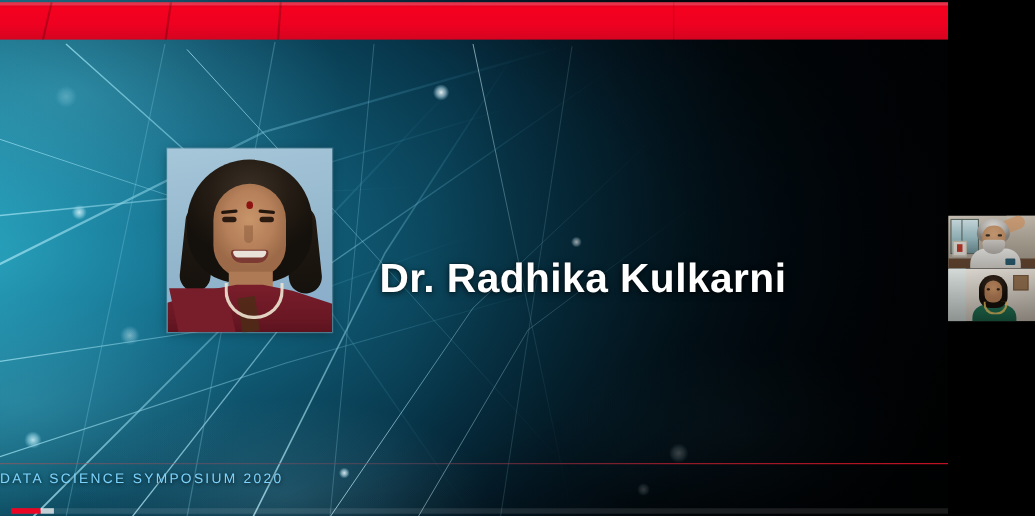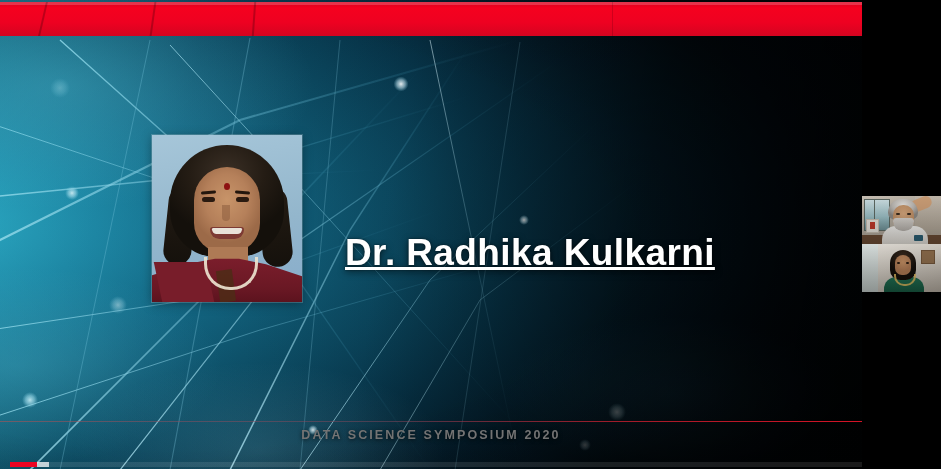--- a/index.html
+++ b/index.html
@@ -62,30 +62,30 @@
     background:linear-gradient(180deg,#7c1e2c 0%,#6a1824 70%,#5c131e 100%);
     clip-path:polygon(0% 42%, 26% 16%, 42% 6%, 58% 6%, 76% 18%, 100% 44%, 100% 100%, 0% 100%);}
   .ph-shoulderL{position:absolute;left:6px;bottom:0;width:52px;height:40px;background:#781d2a;transform:skewX(12deg);}
   .ph-pearl{position:absolute;left:52px;bottom:12px;width:48px;height:30px;border:3px solid #ece2cf;
     border-top:none;border-radius:0 0 26px 26px;opacity:.92;}
   .ph-strip{position:absolute;left:66px;bottom:0;width:16px;height:32px;background:#4d2b16;transform:rotate(-8deg);opacity:.85;}
 
   
   .speaker{position:absolute;left:345px;top:232px;
     font-size:37px;font-weight:bold;color:#ffffff;letter-spacing:.4px;white-space:nowrap;
-    text-shadow:0 2px 7px rgba(0,0,0,.65), 0 0 2px rgba(0,0,0,.5);text-decoration:underline;}
+    text-shadow:0 2px 7px rgba(0,0,0,.65), 0 0 2px rgba(0,0,0,.5);}
   .talk{position:absolute;left:341px;top:288px;width:455px;
     font-size:25px;line-height:30px;color:#eef6fa;font-weight:400;letter-spacing:.1px;
     text-shadow:0 2px 6px rgba(0,0,0,.6);}
 
   
   .hrule{position:absolute;left:0;top:421px;width:862px;height:1px;
     background:linear-gradient(90deg, rgba(185,80,80,.55) 0%, rgba(150,80,95,.5) 18%, rgba(120,70,90,.55) 45%, rgba(190,30,45,.85) 72%, rgba(225,20,40,.95) 100%);}
-  .footer{position:absolute;left:0;top:428px;width:862px;text-align:center;
-    font-size:12.5px;font-weight:bold;letter-spacing:2.1px;color:#737373;
+  .footer{position:absolute;left:0;top:428px;width:862px;
+    font-size:12.5px;font-weight:normal;letter-spacing:2.1px;color:#7dd3fc;
     text-shadow:0 1px 4px rgba(0,0,0,.75);}
 
   
   .progress{position:absolute;left:10px;bottom:2px;width:852px;height:5px;background:rgba(255,255,255,.10);}
   .progress .played{position:absolute;left:0;top:0;height:5px;width:27px;background:#ec0423;}
   .progress .buffered{position:absolute;left:27px;top:0;height:5px;width:12px;background:rgba(235,238,240,.80);}
 
   
   #vpanel{position:absolute;left:862px;top:0;width:79px;height:469px;background:#000;}
   .tile{position:absolute;left:0;width:79px;height:48px;overflow:hidden;background:#1b1b1b;}

